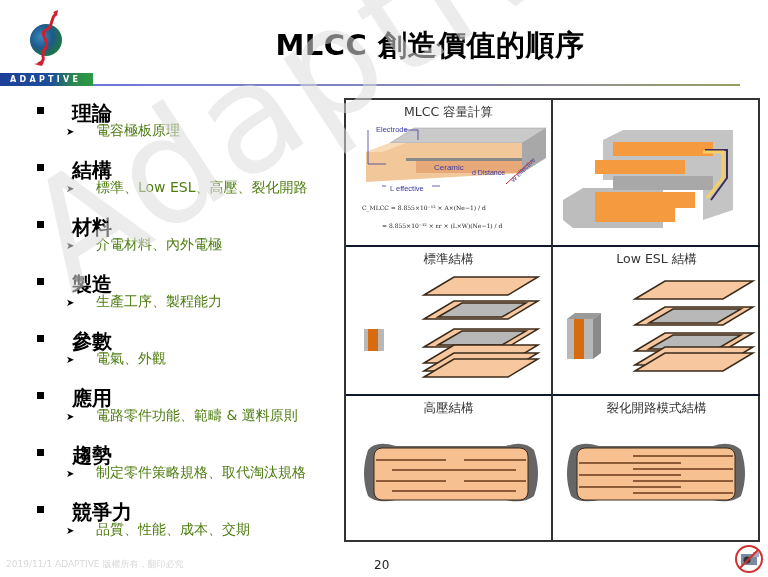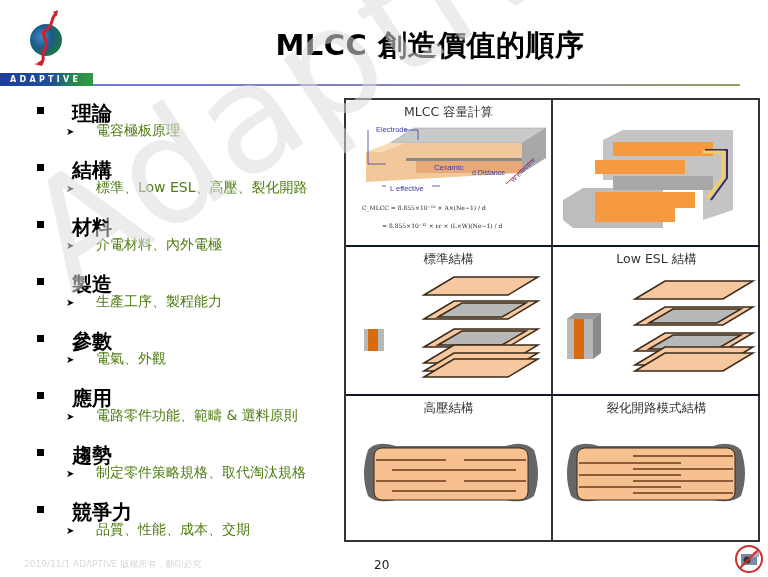--- a/index.html
+++ b/index.html
@@ -47,21 +47,21 @@
     .cell:nth-child(2n) { border-right:none; }
     .cell:nth-child(5), .cell:nth-child(6) { border-bottom:none; }
     .cell-title { position:absolute; left:0; right:0; top:4px; text-align:center; font-size:12.5px; color:#333; }
     .cell svg { position:absolute; left:0; top:0; }
     .watermark {
       position:absolute; left:90px; top:150px; font-size:150px; color:rgba(220,220,220,0.55);
       transform:rotate(-33deg); transform-origin:left bottom; font-family:"DejaVu Sans", sans-serif;
       pointer-events:none; letter-spacing:2px; white-space:nowrap;
     }
     .footer-left {
-      position:absolute; left:24px; top:558px; font-size:9px; color:#d8d8d8;
+      position:absolute; left:6px; top:558px; font-size:9px; color:#d8d8d8;
     }
     .page-number { position:absolute; left:374px; top:558px; font-size:12px; color:#222; }
     .no-camera { position:absolute; left:733px; top:543px; width:32px; height:32px; }
   </style>
 </head>
 <body>
 
 <div class="logo">
   <svg width="48" height="62" viewBox="0 0 48 62">
     <defs>

